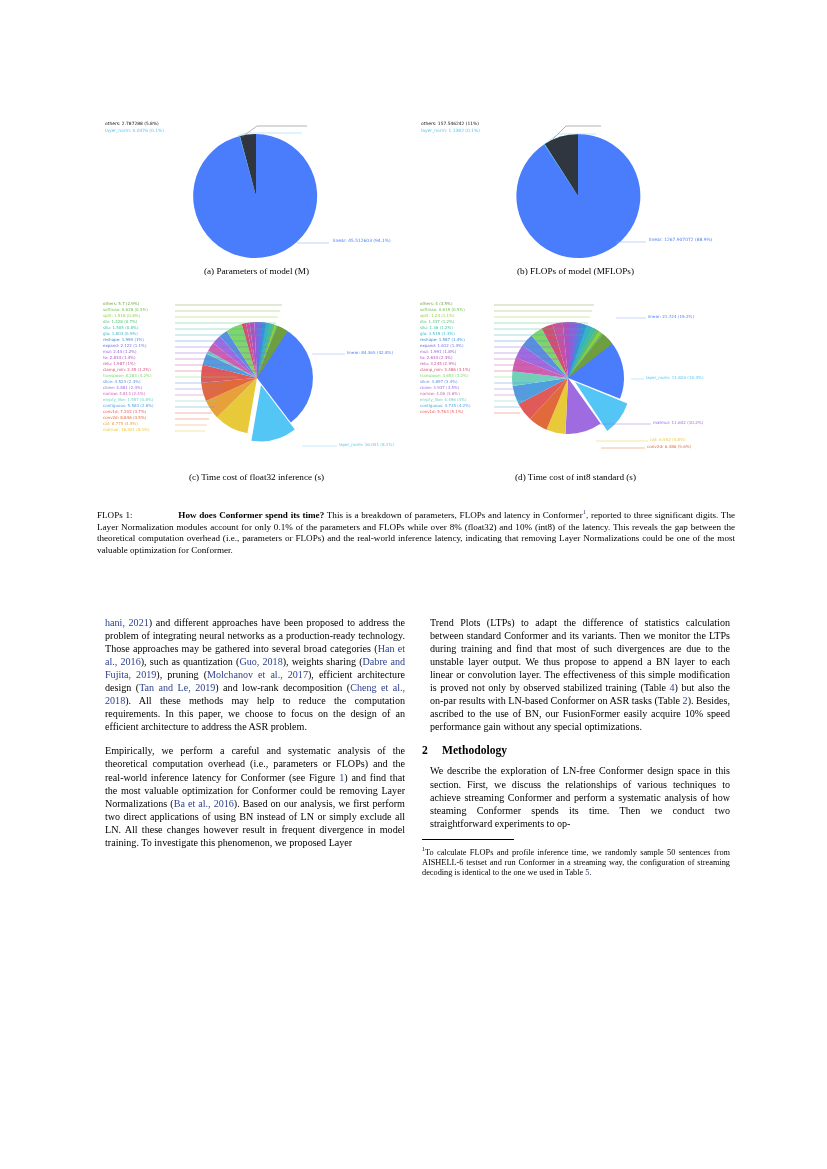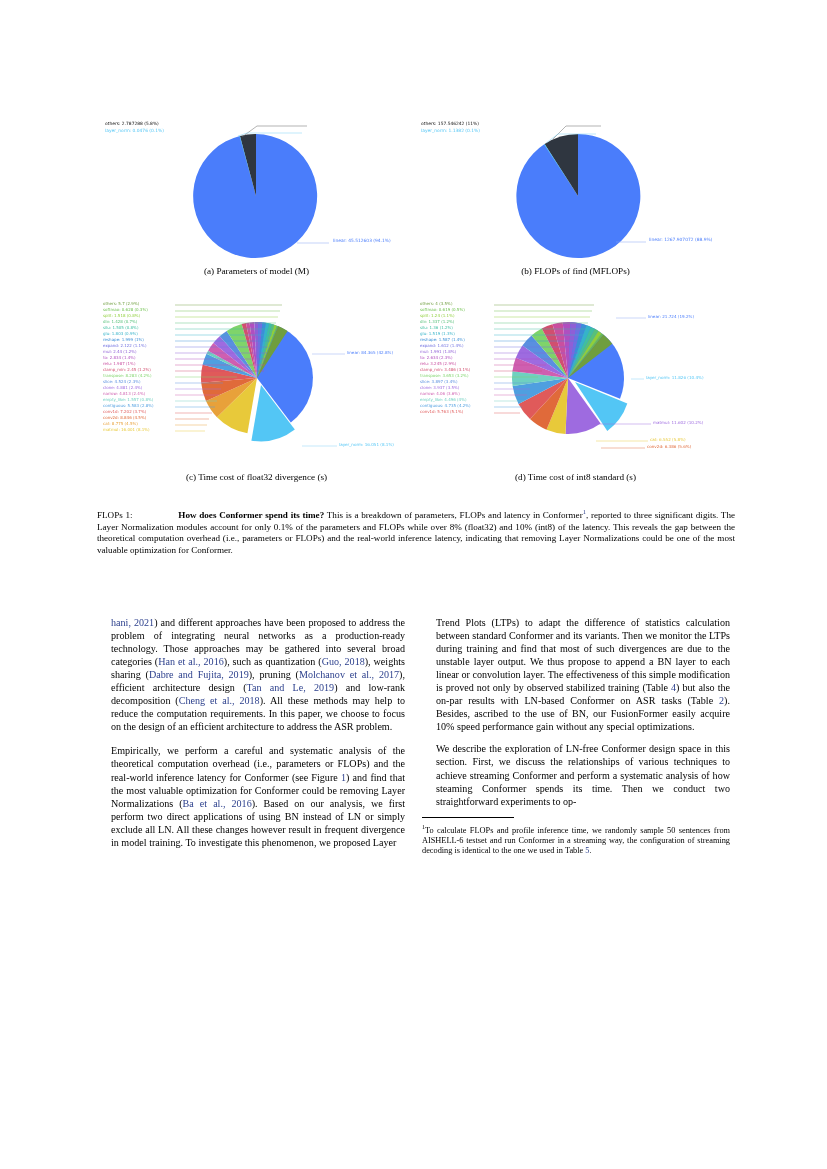--- a/index.html
+++ b/index.html
@@ -43,21 +43,21 @@
     position:absolute; left:97px; top:494px; width:638px;
     font-size:9.1px; line-height:11.6px; text-align:justify;
   }
   .caption b { font-weight:bold;padding-left:43px; }
   .sup { font-size:6.5px; vertical-align:super; color:#2b3f8c; }
 
   
   .col { position:absolute; width:308px; font-size:10.1px; line-height:13.05px; text-align:justify; }
   .col.left { left:97px; top:604px; }
   .col.right { left:422px; top:604px; }
-  .col p { margin:0 0 9px 14px; }
+  .col p { margin:0 0 9px 8px; }
   .cite { color:#2b3f8c; }
   .h2 { font-size:11.6px; font-weight:bold; margin:11px 0 7px 0; }
   .h2 .num { display:inline-block; width:20px; }
 
   .rule { width:92px; height:0; border-top:0.7px solid #000; margin:6px 0 4px 0; }
   .foot { font-size:8.3px; line-height:10.4px; text-align:justify; }
   .foot .fsup { font-size:6px; vertical-align:super; }
 </style>
 </head>
 <body>
@@ -97,21 +97,21 @@
             <line x1="200" y1="130" x2="230" y2="130" stroke="#8ba7f2" stroke-width="0.5"></line>
             <line x1="137" y1="27" x2="150" y2="14" stroke="#666" stroke-width="0.5"></line>
             <line x1="150" y1="14" x2="185" y2="14" stroke="#666" stroke-width="0.5"></line>
             <line x1="130" y1="31" x2="142" y2="22" stroke="#7fd0f5" stroke-width="0.5"></line>
             <line x1="142" y1="22" x2="180" y2="22" stroke="#7fd0f5" stroke-width="0.5"></line>
           </svg>
           <div class="lbl top" style="left:5px; top:9px; color:#111;">others: 157.546242 (11%)</div>
           <div class="lbl top" style="left:5px; top:16px; color:#53c6f5;">layer_norm: 1.1382 (0.1%)</div>
           <div class="lbl top" style="left:233px; top:125px; color:#4a7dfb;">linear: 1267.907072 (88.9%)</div>
         </div>
-        <div class="subcap">(b)  FLOPs of find (MFLOPs)</div>
+        <div class="subcap">(b)  FLOPs of model (MFLOPs)</div>
       </div>
     </div>
 
     <div class="fig-row" style="margin-top:20px;">
 
       <div class="fig-cell">
         <div class="pie-wrap big">
           <svg width="319" height="170" viewBox="0 0 319 170">
             <g transform="translate(160,82)">
 
@@ -212,21 +212,21 @@
             <div class="lbl small" style="left:6px; top:101px; color:#6fd0c0;">empty_like: 1.557 (0.8%)</div>
             <div class="lbl small" style="left:6px; top:107px; color:#4f9fe0;">contiguous: 5.583 (2.8%)</div>
             <div class="lbl small" style="left:6px; top:113px; color:#e05a5a;">conv1d: 7.202 (3.7%)</div>
             <div class="lbl small" style="left:6px; top:119px; color:#e06a3a;">conv2d: 8.846 (4.5%)</div>
             <div class="lbl small" style="left:6px; top:125px; color:#e8a13a;">cat: 8.775 (4.5%)</div>
             <div class="lbl small" style="left:6px; top:131px; color:#e8c93a;">matmul: 16.001 (8.1%)</div>
           </div>
           <div class="lbl" style="left:250px; top:54px; color:#4a7dfb;">linear: 84.365 (42.8%)</div>
           <div class="lbl" style="left:242px; top:146px; color:#53c6f5;">layer_norm: 16.051 (8.1%)</div>
         </div>
-        <div class="subcap" style="margin-top:6px;">(c)  Time cost of float32 divergence (s)</div>
+        <div class="subcap" style="margin-top:6px;">(c)  Time cost of float32 inference (s)</div>
       </div>
 
       <div class="fig-cell">
         <div class="pie-wrap big">
           <svg width="319" height="170" viewBox="0 0 319 170">
             <g transform="translate(152,82)">
 
               <path d="M0 0 L0 -56 A56 56 0 0 1 52.0 20.8 Z" fill="#4a7dfb"></path>
 
               <path d="M7 4 L59.3 25.6 A56 56 0 0 1 39.3 53.0 Z" fill="#53c6f5"></path>
@@ -341,20 +341,21 @@
 
   <div class="col left">
     <p><span class="cite">hani, 2021</span><span>) and different approaches have been proposed to address the problem of integrating neural networks as a production-ready technology. Those approaches may be gathered into several broad categories (</span><span class="cite">Han et al., 2016</span><span>), such as quantization (</span><span class="cite">Guo, 2018</span><span>), weights sharing (</span><span class="cite">Dabre and Fujita, 2019</span><span>), pruning (</span><span class="cite">Molchanov et al., 2017</span><span>), efficient architecture design (</span><span class="cite">Tan and Le, 2019</span><span>) and low-rank decomposition (</span><span class="cite">Cheng et al., 2018</span><span>). All these methods may help to reduce the computation requirements. In this paper, we choose to focus on the design of an efficient architecture to address the ASR problem.</span></p>
 
     <p style="margin-top:11px;"><span>Empirically, we perform a careful and systematic analysis of the theoretical computation overhead (i.e., parameters or FLOPs) and the real-world inference latency for Conformer (see Figure </span><span class="cite">1</span><span>) and find that the most valuable optimization for Conformer could be removing Layer Normalizations (</span><span class="cite">Ba et al., 2016</span><span>). Based on our analysis, we first perform two direct applications of using BN instead of LN or simply exclude all LN. All these changes however result in frequent divergence in model training. To investigate this phenomenon, we proposed Layer</span></p>
   </div>
 
   <div class="col right">
     <p><span>Trend Plots (LTPs) to adapt the difference of statistics calculation between standard Conformer and its variants. Then we monitor the LTPs during training and find that most of such divergences are due to the unstable layer output. We thus propose to append a BN layer to each linear or convolution layer. The effectiveness of this simple modification is proved not only by observed stabilized training (Table </span><span class="cite">4</span><span>) but also the on-par results with LN-based Conformer on ASR tasks (Table </span><span class="cite">2</span><span>). Besides, ascribed to the use of BN, our FusionFormer easily acquire 10% speed performance gain without any special optimizations.</span></p>
 
+    <div class="h2"><span class="num">2</span><span>Methodology</span></div>
 
     <p>We describe the exploration of LN-free Conformer design space in this section. First, we discuss the relationships of various techniques to achieve streaming Conformer and perform a systematic analysis of how steaming Conformer spends its time. Then we conduct two straightforward experiments to op-</p>
 
     <div class="rule"></div>
     <div class="foot"><span class="fsup">1</span><span>To calculate FLOPs and profile inference time, we randomly sample 50 sentences from AISHELL-6 testset and run Conformer in a streaming way, the configuration of streaming decoding is identical to the one we used in Table </span><span class="cite">5</span><span>.</span></div>
   </div>
 
 </div>
 
 </body></html>

